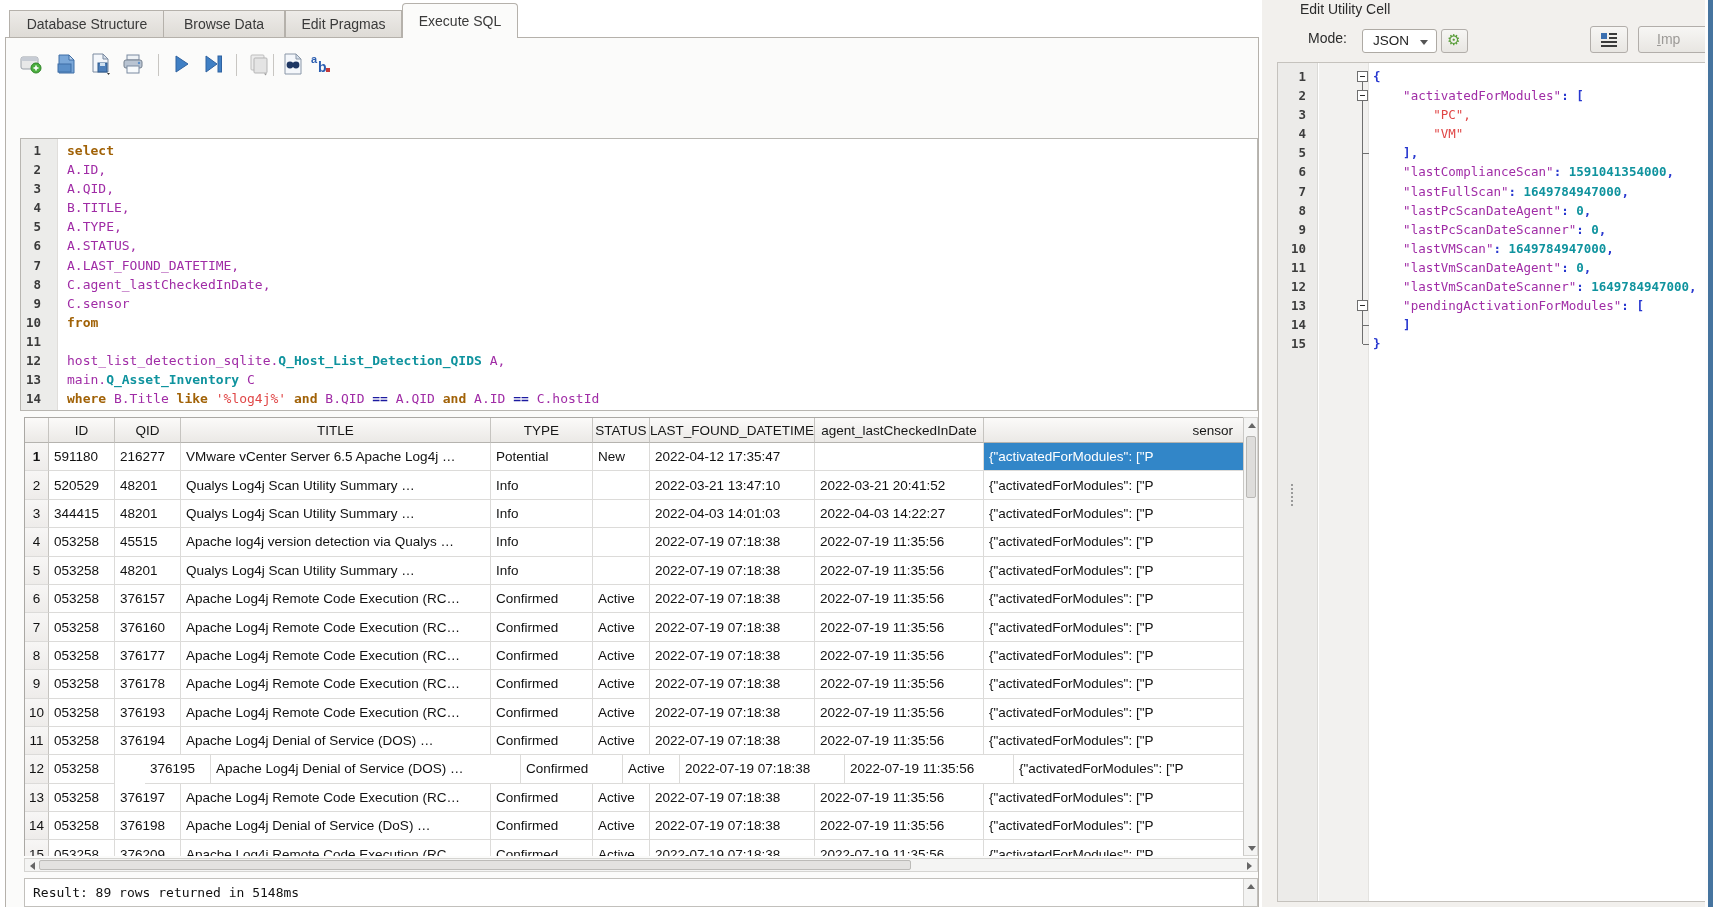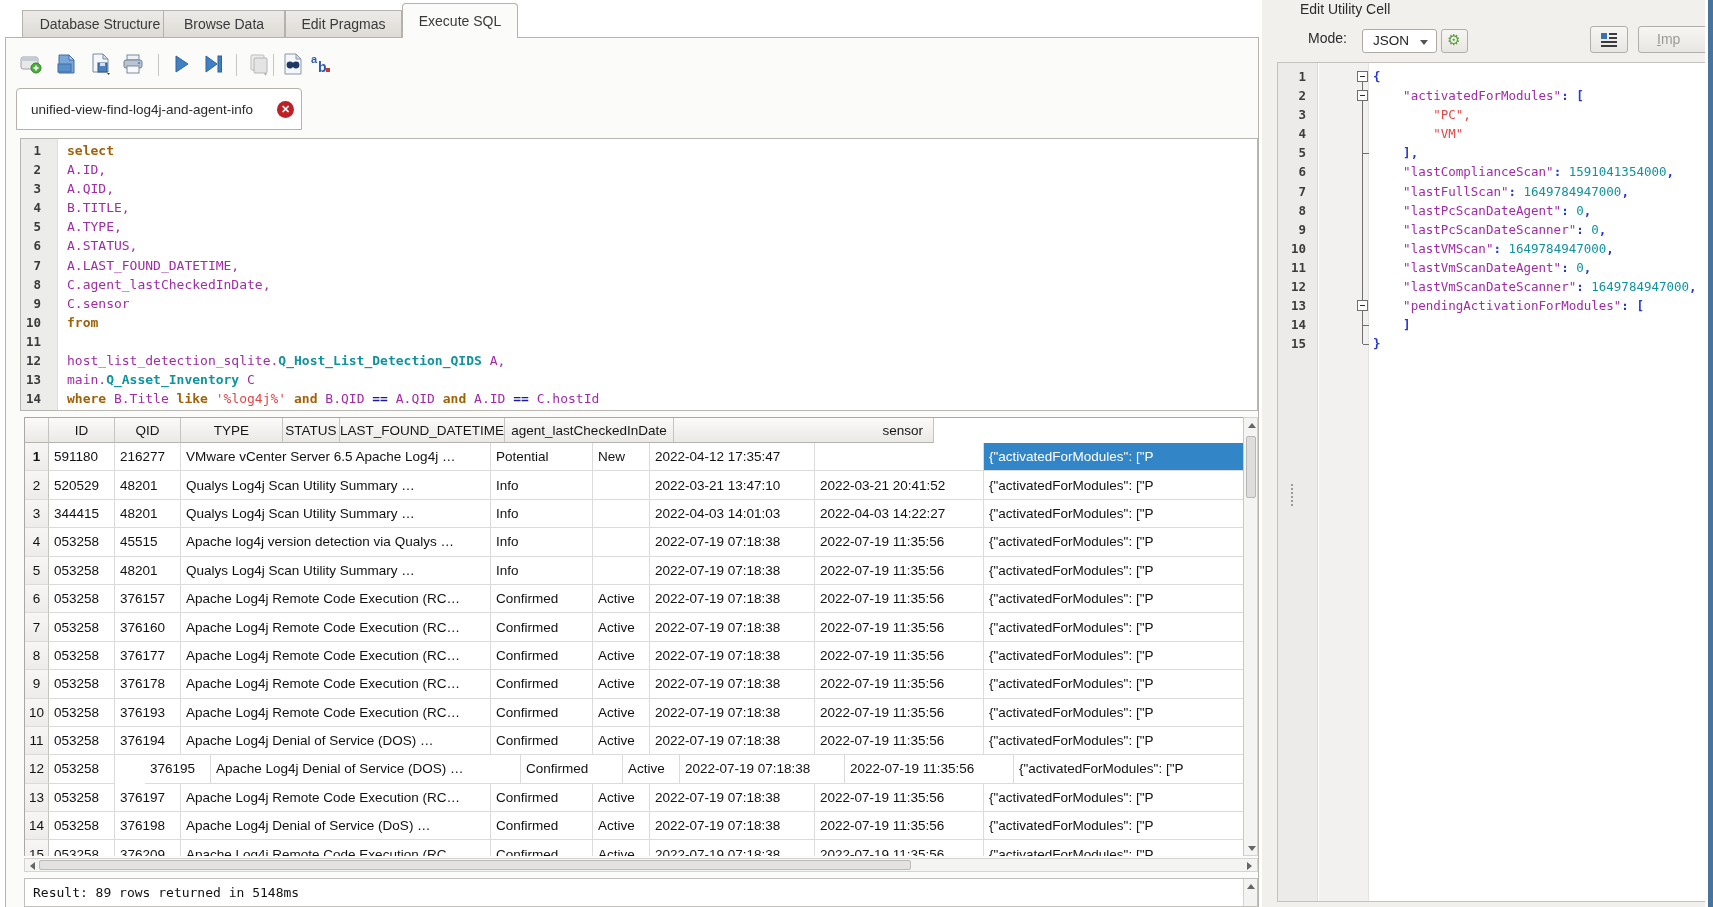--- a/index.html
+++ b/index.html
@@ -67,42 +67,42 @@
 
 #jsoned { left:1277px; top:62px; width:429px; height:840px; background:#fff; border:1px solid #c5c2bd; overflow:hidden; }
 #jsoned .numg { position:absolute; left:0; top:0; width:40px; height:838px; background:#ecebe9; border-right:1px solid #dbdad7; }
 #jsoned .foldg { position:absolute; left:41px; top:0; width:50px; height:838px; background:#f2f1ef; border-right:1px solid #e4e3e0; }
 .jrow { position:relative; height:19.1px; line-height:19.1px; font-family:"DejaVu Sans Mono",monospace; font-size:12.5px; white-space:pre; }
 .jrow .ln { position:absolute; left:0; top:0; width:28px; text-align:right; color:#3c3c3c; font-size:12.5px; font-weight:600; }
 .jrow .code { position:absolute; left:95px; top:0; }
 #jsonlines { position:absolute; left:0; top:4px; width:100%; }
 .jk { color:#a02ca6; }
 .js { color:#e04646; }
-.jn { color:#0f939e; font-weight:normal; }
+.jn { color:#0f939e; font-weight:bold; }
 .jp { color:#2737cf; font-weight:bold; }
 #foldlayer { position:absolute; left:0; top:0; width:100%; height:100%; }
 .rail { position:absolute; width:1px; background:#6f6f6f; left:84px; }
 .fbox { position:absolute; left:79px; width:11px; height:11px; background:#fff; border:1px solid #6f6f6f; }
 .fbox::after { content:""; position:absolute; left:2px; top:4px; width:5px; height:1px; background:#2a2a2a; }
 .ftick { position:absolute; left:85px; width:6px; height:1px; background:#6f6f6f; }
 
 #dockdots { left:1291px; top:482px; width:3px; height:22px; z-index:5; }
 #dockdots i { display:block; width:2px; height:2px; background:#9a9a9a; margin:2px 0; }
 
 #bluestrip { left:1708px; top:0; width:5px; height:907px; background:#46749f; }
 #whitestrip { left:1705px; top:0; width:3px; height:907px; background:#fdfdfd; }
 svg { display:block; }
 </style>
 </head>
 <body>
 
 <div id="root">
   <div id="mainwin" class="abs"></div>
   <div id="maintabs">
-      <div class="mtab abs" style="left: 22px; width: 156px;">Database Structure</div>
+      <div class="mtab abs" style="left: 9px; width: 156px;">Database Structure</div>
       <div class="mtab abs" style="left: 163px; width: 122px;">Browse Data</div>
       <div class="mtab abs" style="left: 285px; width: 117px;">Edit Pragmas</div>
       <div class="mtab abs active" style="left: 402px; width: 116px;">Execute SQL</div>
     </div>
   <div id="pane" class="abs"></div>
   <div id="toolbar">
       <div class="tbicon abs" style="left: 19px;">
         <svg width="24" height="24" viewBox="0 0 24 24">
           <rect x="2" y="5" width="17" height="12" rx="2" fill="#e8e8e8" stroke="#9aa0a8"></rect>
           <rect x="2" y="5" width="17" height="4" rx="2" fill="#c7ccd4"></rect>
@@ -166,24 +166,20 @@
         <svg width="24" height="24" viewBox="0 0 24 24">
           <text x="3" y="11" font-size="11" font-weight="bold" fill="#2a5db0" font-family="sans-serif">a</text>
           <text x="10" y="20" font-size="14" font-weight="bold" fill="#2a5db0" font-family="sans-serif">b</text>
           <rect x="18" y="16" width="4" height="4" fill="#c43a3a"></rect>
         </svg>
       </div>
       <div class="tbsep abs" style="left: 158px;"></div>
       <div class="tbsep abs" style="left: 236px;"></div>
       <div class="tbsep abs" style="left: 273px;"></div>
     </div>
-  <div id="filetab" class="abs">
-    <div class="label">unified-view-find-log4j-and-agent-info</div>
-    <div id="closeicon">✕</div>
-  </div>
   <div id="sqled" class="abs">
     <div class="gutter"></div>
     <div id="sqllines">
         <div class="srow"><span class="ln">1</span><span class="code"><span class="kw">select</span></span></div>
         <div class="srow"><span class="ln">2</span><span class="code"><span class="id">A.ID,</span></span></div>
         <div class="srow"><span class="ln">3</span><span class="code"><span class="id">A.QID,</span></span></div>
         <div class="srow"><span class="ln">4</span><span class="code"><span class="id">B.TITLE,</span></span></div>
         <div class="srow"><span class="ln">5</span><span class="code"><span class="id">A.TYPE,</span></span></div>
         <div class="srow"><span class="ln">6</span><span class="code"><span class="id">A.STATUS,</span></span></div>
         <div class="srow"><span class="ln">7</span><span class="code"><span class="id">A.LAST_FOUND_DATETIME,</span></span></div>
@@ -194,20 +190,21 @@
         <div class="srow"><span class="ln">12</span><span class="code"><span class="id">host_list_detection_sqlite.</span><span class="tb">Q_Host_List_Detection_QIDS</span><span class="id"> A,</span></span></div>
         <div class="srow"><span class="ln">13</span><span class="code"><span class="id">main.</span><span class="tb">Q_Asset_Inventory</span><span class="id"> C</span></span></div>
         <div class="srow"><span class="ln">14</span><span class="code"><span class="kw">where </span><span class="id">B.Title </span><span class="kw">like </span><span class="st">'%log4j%' </span><span class="kw">and </span><span class="id">B.QID </span><span class="op">== </span><span class="id">A.QID </span><span class="kw">and </span><span class="id">A.ID </span><span class="op">== </span><span class="id">C.hostId</span></span></div>
       </div>
   </div>
   <div id="rtable" class="abs">
       <div class="hrow">
         <div class="hcell" style="width: 24px;"></div>
         <div class="hcell" style="width: 66px;">ID</div>
         <div class="hcell" style="width: 66px;">QID</div>
+        <div class="hcell" style="width: 310px;">TITLE</div>
         <div class="hcell" style="width: 102px;">TYPE</div>
         <div class="hcell" style="width: 57px;">STATUS</div>
         <div class="hcell" style="width: 165px;">LAST_FOUND_DATETIME</div>
         <div class="hcell" style="width: 169px;">agent_lastCheckedInDate</div>
         <div class="hcell right" style="width: 260px;">sensor</div>
       </div>
       <div class="trow">
         <div class="tcell num" style="width: 24px; font-weight: bold;">1</div>
         <div class="tcell" style="width: 66px;">591180</div>
         <div class="tcell" style="width: 66px;">216277</div>

